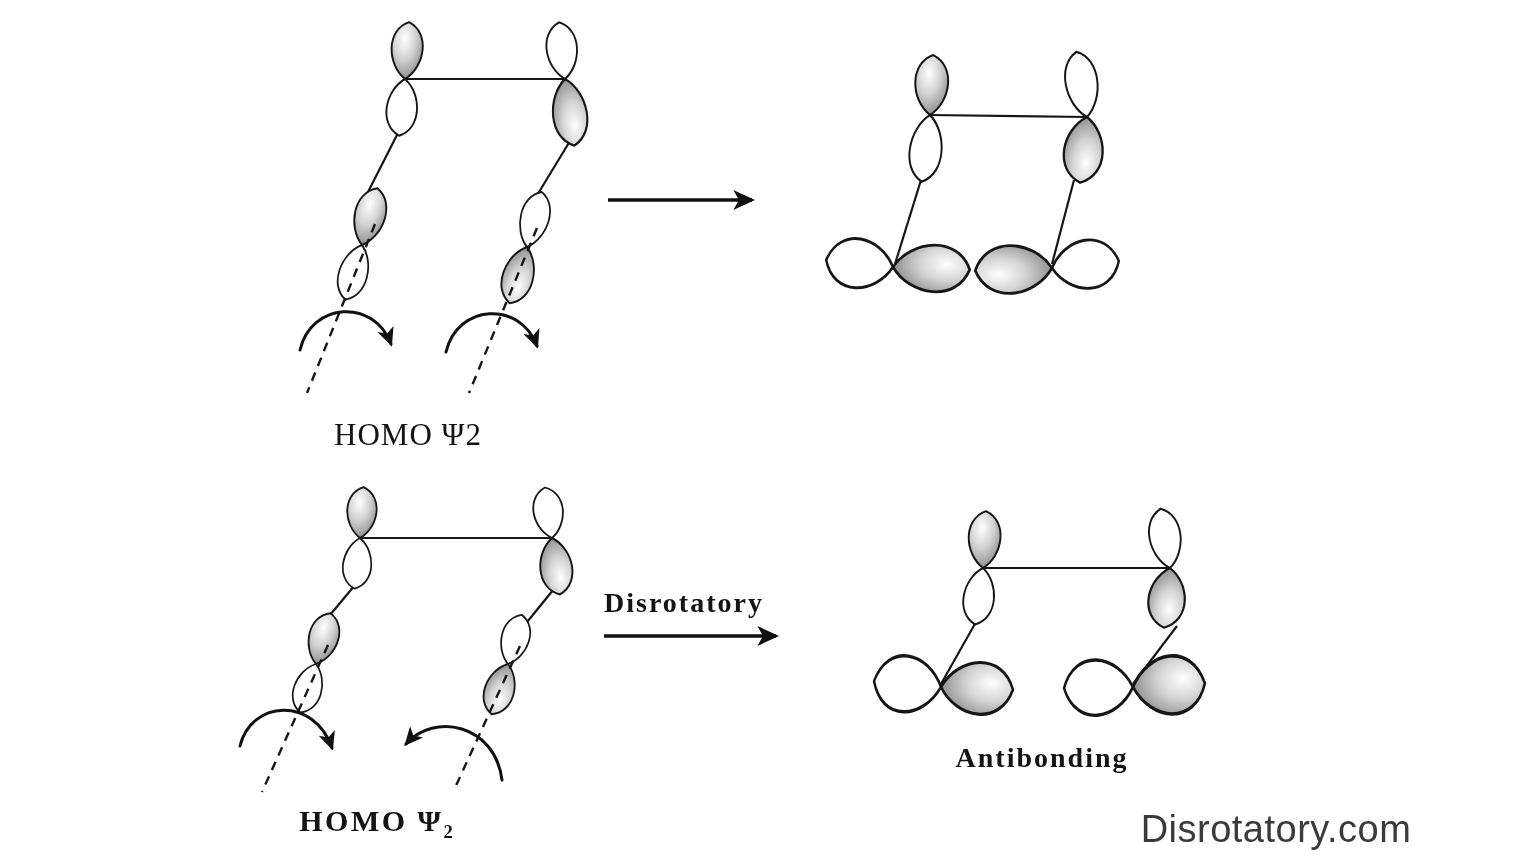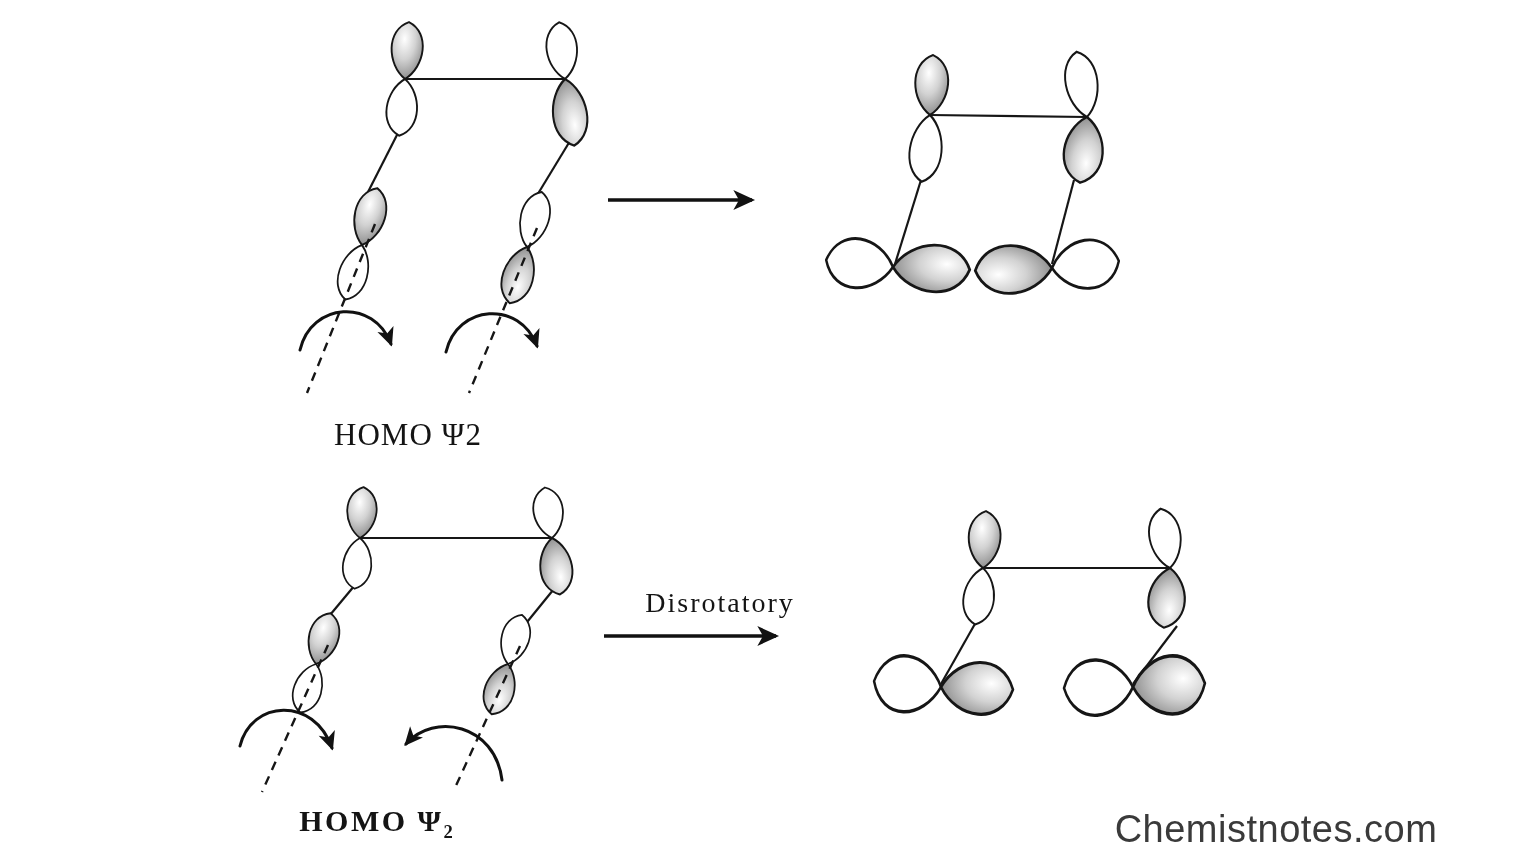--- a/index.html
+++ b/index.html
@@ -13,21 +13,21 @@
   .w{fill:#ffffff;}
   .s{fill:url(#gsh);}
   .bond{stroke:#161616;stroke-width:2.2;fill:none;}
   .dash{stroke:#161616;stroke-width:2.4;fill:none;stroke-dasharray:9 7;}
   .mainarrow{stroke:#111111;stroke-width:3.5;fill:none;}
   .carrow{stroke:#111111;stroke-width:3;fill:none;stroke-linecap:round;}
   
   .lbl{position:absolute;transform:translateX(-50%);white-space:nowrap;color:#141414;}
   .lbl-homo-top{left:408px;top:417px;font-size:31px;letter-spacing:1px;}
   .lbl-conrotatory{left:1031px;top:322px;font-size:31px;letter-spacing:0.5px;}
-  .lbl-disrotatory{left:720px;top:587px;font-size:28px;letter-spacing:2px;font-weight:normal;}
+  .lbl-disrotatory{left:684px;top:587px;font-size:28px;letter-spacing:2px;font-weight:bold;}
   .lbl-homo-bottom{left:376px;top:804px;font-size:30px;letter-spacing:2.5px;font-weight:bold;}
   .lbl-homo-bottom sub{font-size:0.62em;letter-spacing:0;}
   .lbl-antibonding{left:1042px;top:742px;font-size:28px;letter-spacing:2px;font-weight:bold;}
   .lbl-watermark{
     left:1276px;top:808px;font-family:"Liberation Sans", sans-serif;
     font-size:38px;font-weight:300;color:#3a3a3a;letter-spacing:0.5px;
   }
 </style>
 </head>
 <body>
@@ -130,15 +130,16 @@
 
   <div class="lbl lbl-homo-top">HOMO Ψ2</div>
 
 
   <div class="lbl lbl-disrotatory">Disrotatory</div>
 
   <div class="lbl lbl-homo-bottom">
     <span>HOMO Ψ</span><sub>2</sub>
   </div>
 
+  <div class="lbl lbl-antibonding">Antibonding</div>
 
-  <div class="lbl lbl-watermark">Chemistnotes.com</div>
+  <div class="lbl lbl-watermark">Disrotatory.com</div>
 </div>
 
 </body></html>

